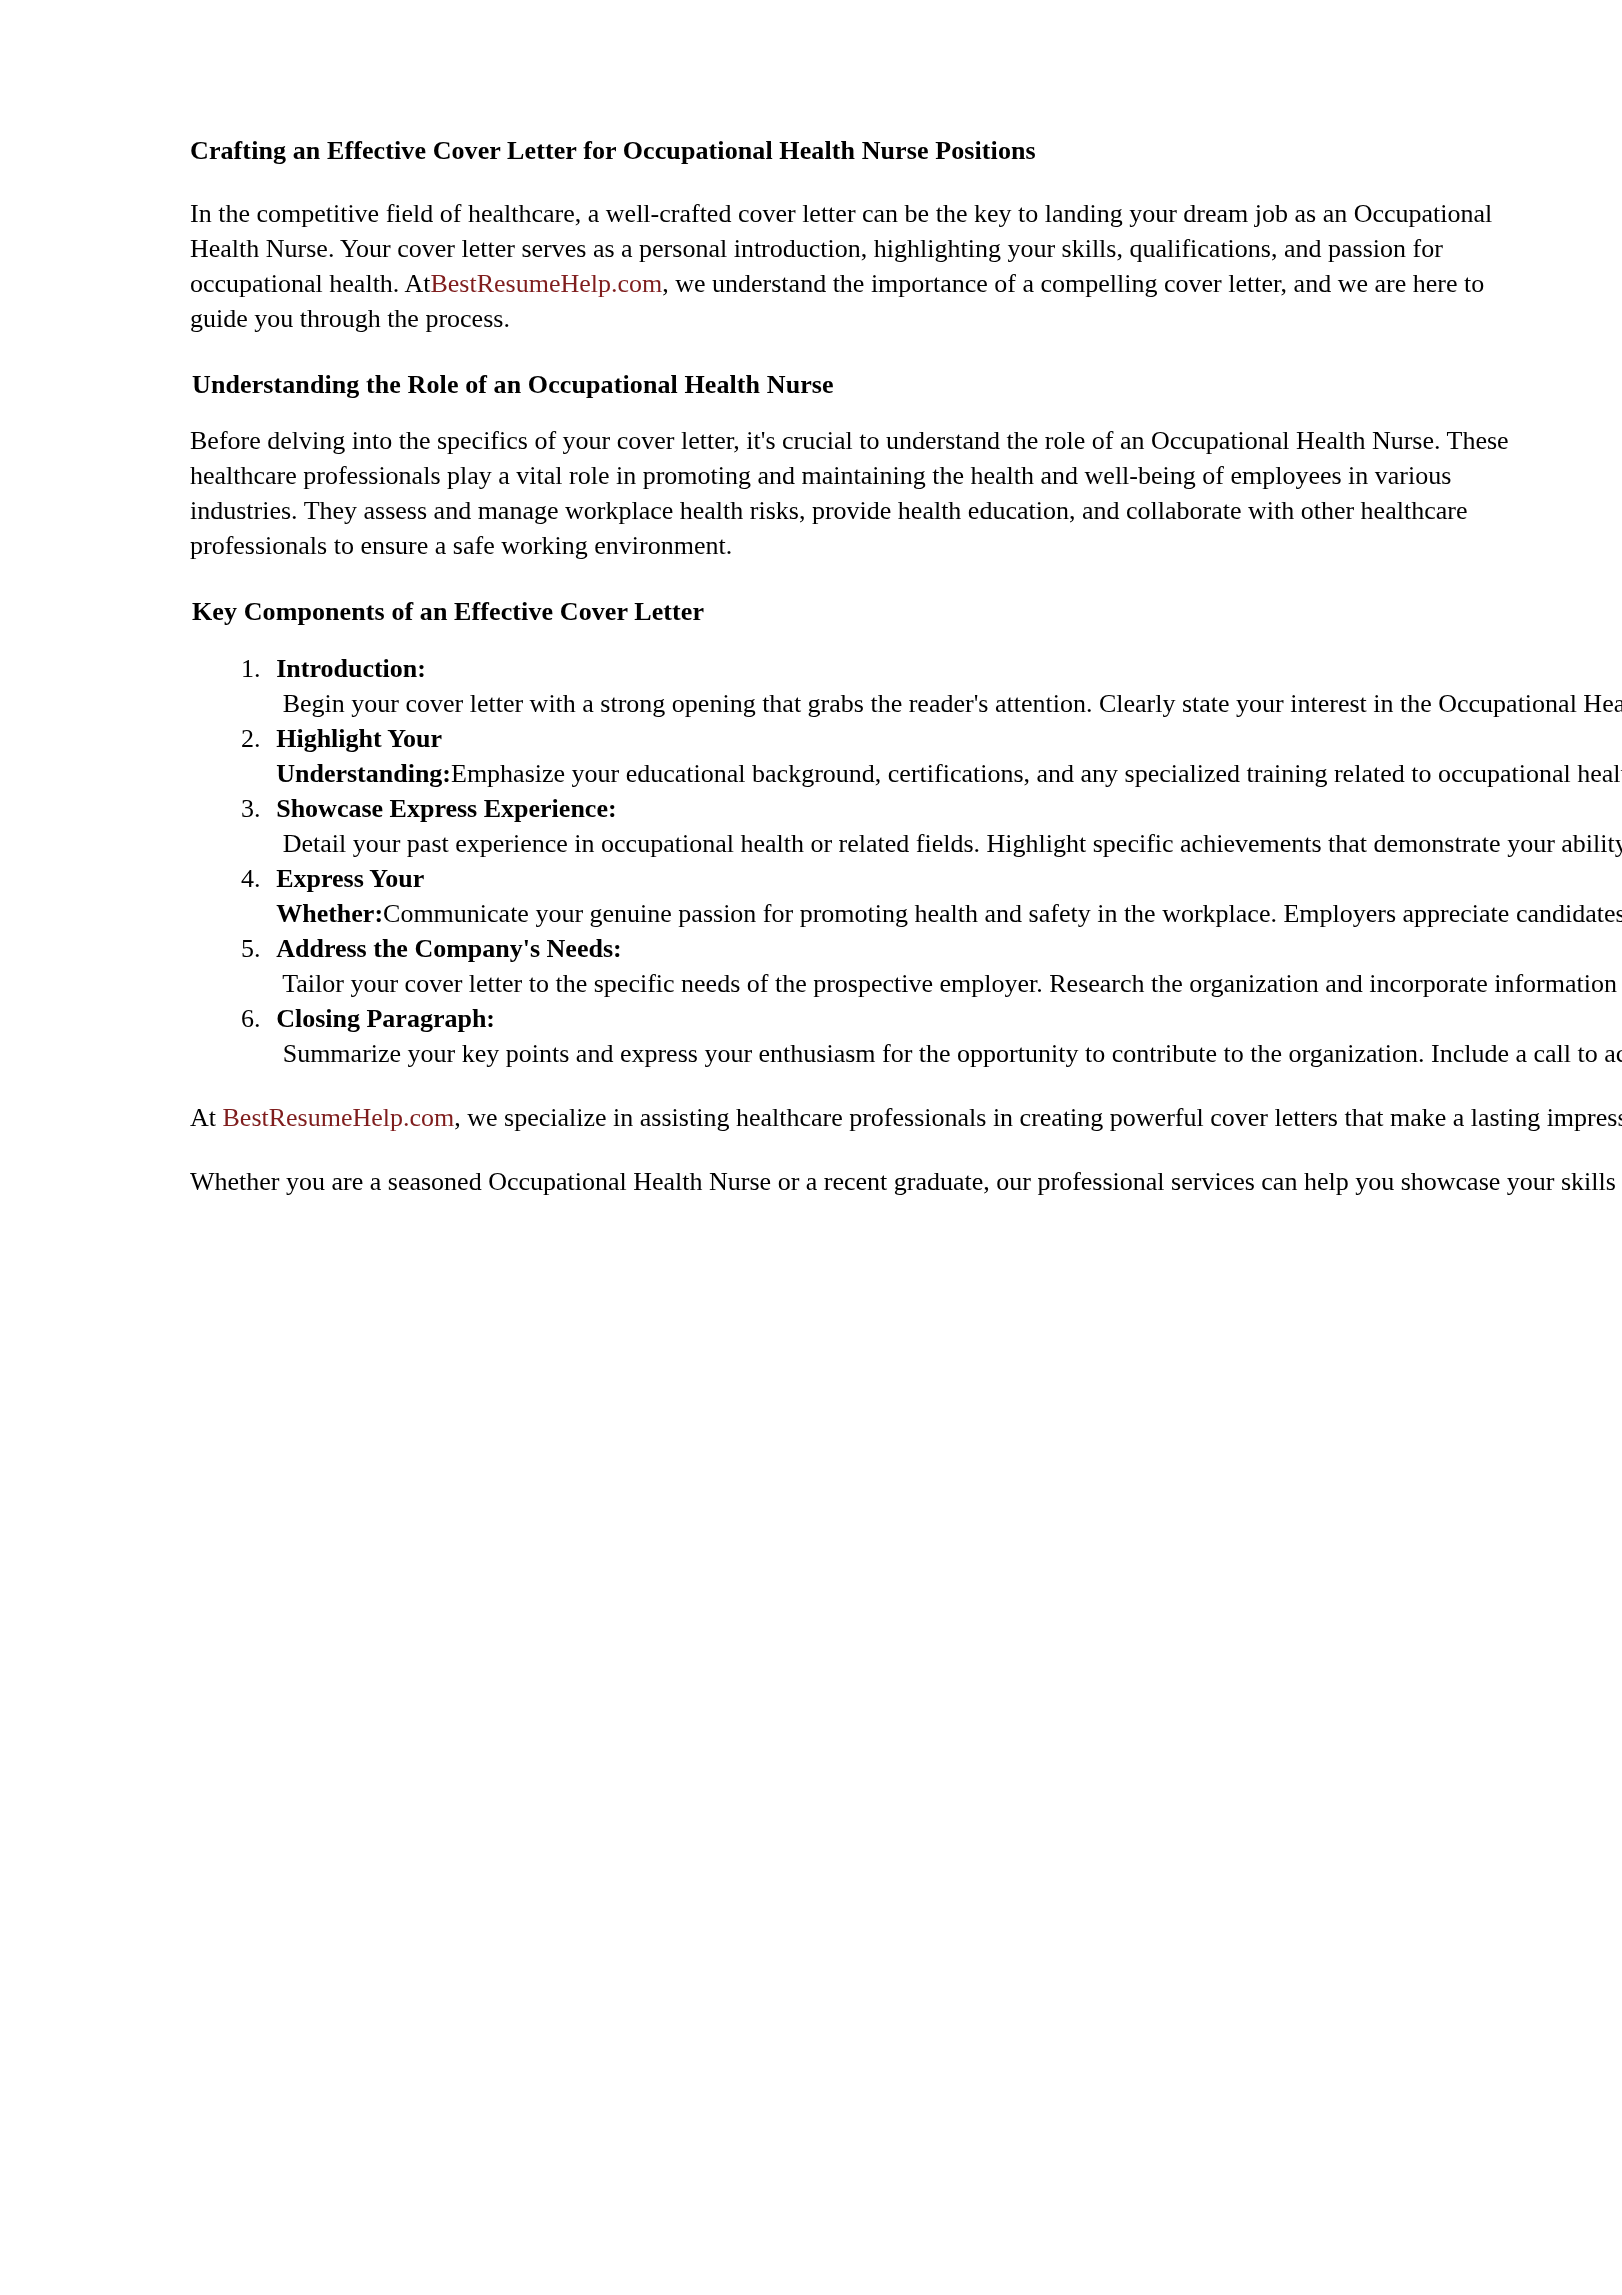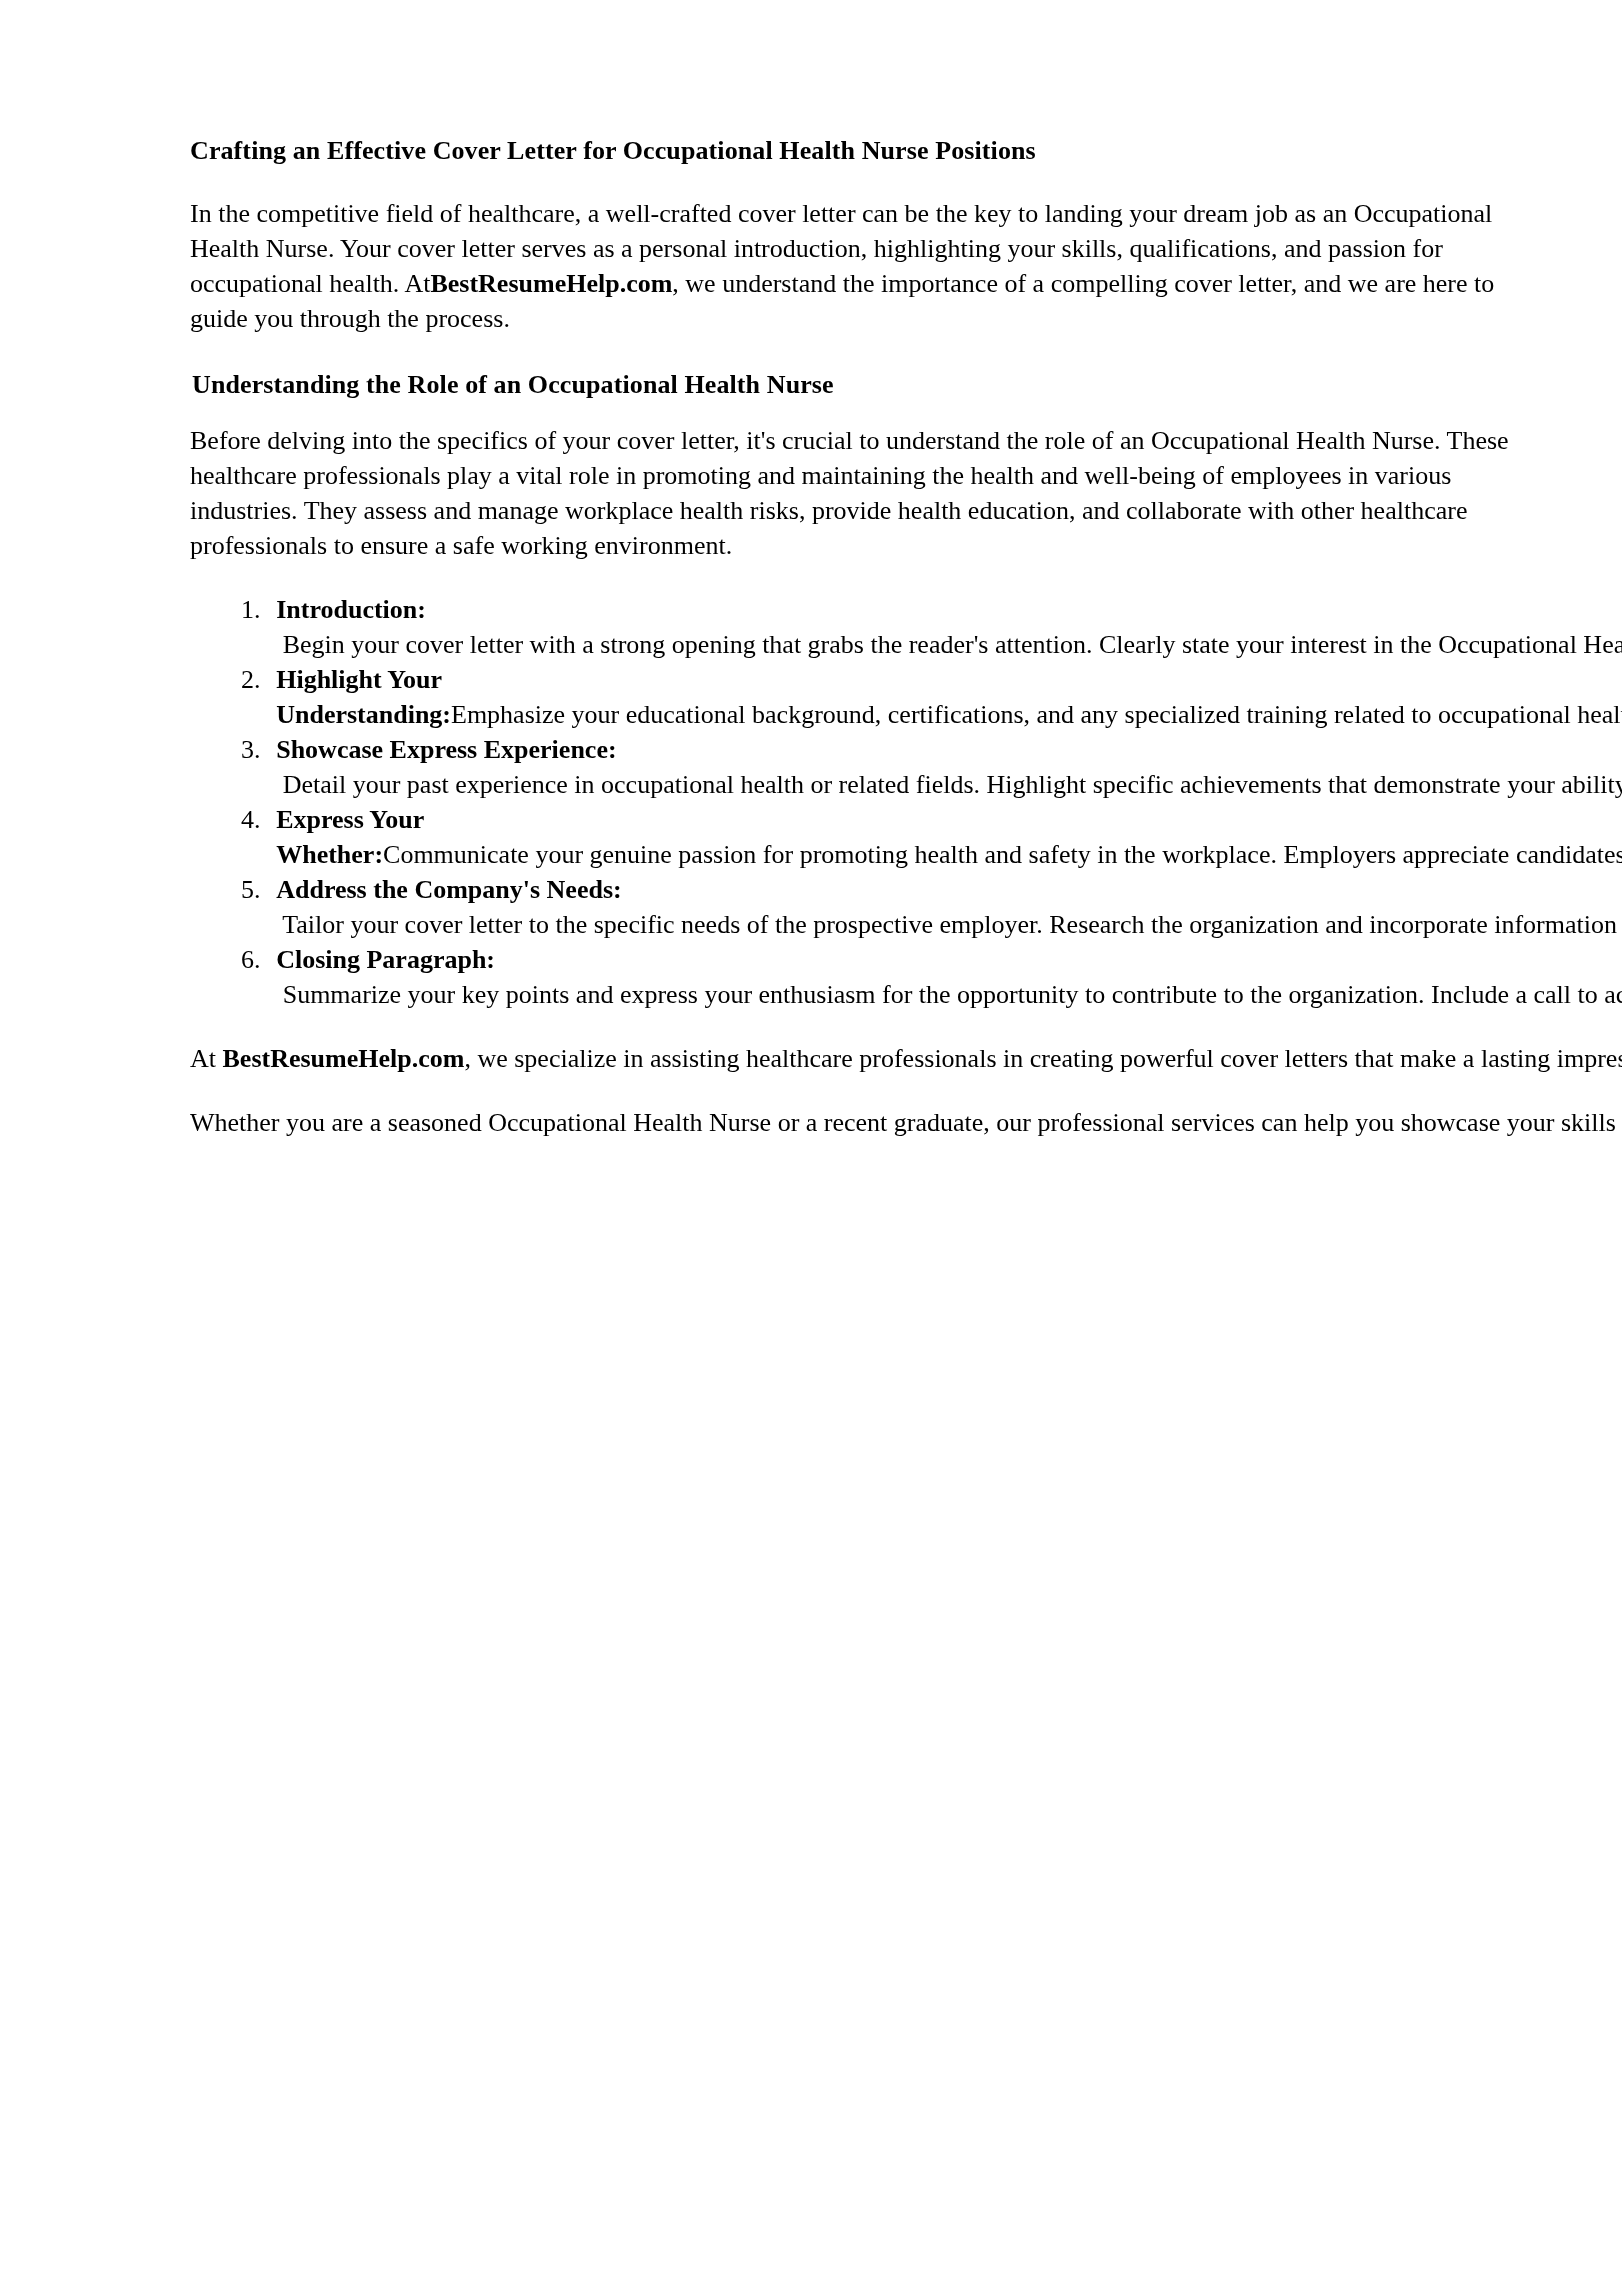--- a/index.html
+++ b/index.html
@@ -45,22 +45,22 @@
 
   p.para {
     font-size: 26px;
     line-height: 1.345;
     margin: 0 0 29px 0;
     text-align: left;
   }
 
   a.brand-link,
   span.brand-link {
-    color: #000000;
-    font-weight: bold;
+    color: #7f1d1d;
+    font-weight: normal;
     text-decoration: none;
   }
 
   ol.components-list {
     margin: 0 0 29px 0;
     padding: 0 0 0 77px;
     font-size: 26px;
     line-height: 1.345;
     list-style-position: outside;
   }
@@ -86,20 +86,21 @@
     <h1 class="doc-title">Crafting an Effective Cover Letter for Occupational Health Nurse Positions</h1>
 
     <p class="para">
       <span>In the competitive field of healthcare, a well-crafted cover letter can be the key to landing your dream job as an Occupational Health Nurse. Your cover letter serves as a personal introduction, highlighting your skills, qualifications, and passion for occupational health. At</span><a href="#" class="brand-link">BestResumeHelp.com</a><span>, we understand the importance of a compelling cover letter, and we are here to guide you through the process.</span>
     </p>
 
     <h2 class="section-heading">Understanding the Role of an Occupational Health Nurse</h2>
 
     <p class="para">Before delving into the specifics of your cover letter, it's crucial to understand the role of an Occupational Health Nurse. These healthcare professionals play a vital role in promoting and maintaining the health and well-being of employees in various industries. They assess and manage workplace health risks, provide health education, and collaborate with other healthcare professionals to ensure a safe working environment.</p>
 
+    <h2 class="section-heading">Key Components of an Effective Cover Letter</h2>
 
     <ol class="components-list">
       <li><span class="item-label">Introduction:</span><span class="nowrap-sep"> Begin your cover letter with a strong opening that grabs the reader's attention. Clearly state your interest in the Occupational Health Nurse position and briefly mention your relevant experience.</span></li>
       <li><span class="item-label">Highlight Your Understanding:</span><span class="nowrap-sep">Emphasize your educational background, certifications, and any specialized training related to occupational health. Showcase how your skills align with the specific requirements of the job.</span></li>
       <li><span class="item-label">Showcase Express Experience:</span><span class="nowrap-sep"> Detail your past experience in occupational health or related fields. Highlight specific achievements that demonstrate your ability to handle the responsibilities of the position effectively.</span></li>
       <li><span class="item-label">Express Your Whether:</span><span class="nowrap-sep">Communicate your genuine passion for promoting health and safety in the workplace. Employers appreciate candidates who are not only qualified but also enthusiastic about making a positive impact on employee well-being.</span></li>
       <li><span class="item-label">Address the Company's Needs:</span><span class="nowrap-sep"> Tailor your cover letter to the specific needs of the prospective employer. Research the organization and incorporate information that demonstrates your understanding of their goals and values.</span></li>
       <li><span class="item-label">Closing Paragraph:</span><span class="nowrap-sep"> Summarize your key points and express your enthusiasm for the opportunity to contribute to the organization. Include a call to action, inviting the employer to review your resume in more detail.</span></li>
     </ol>
 

